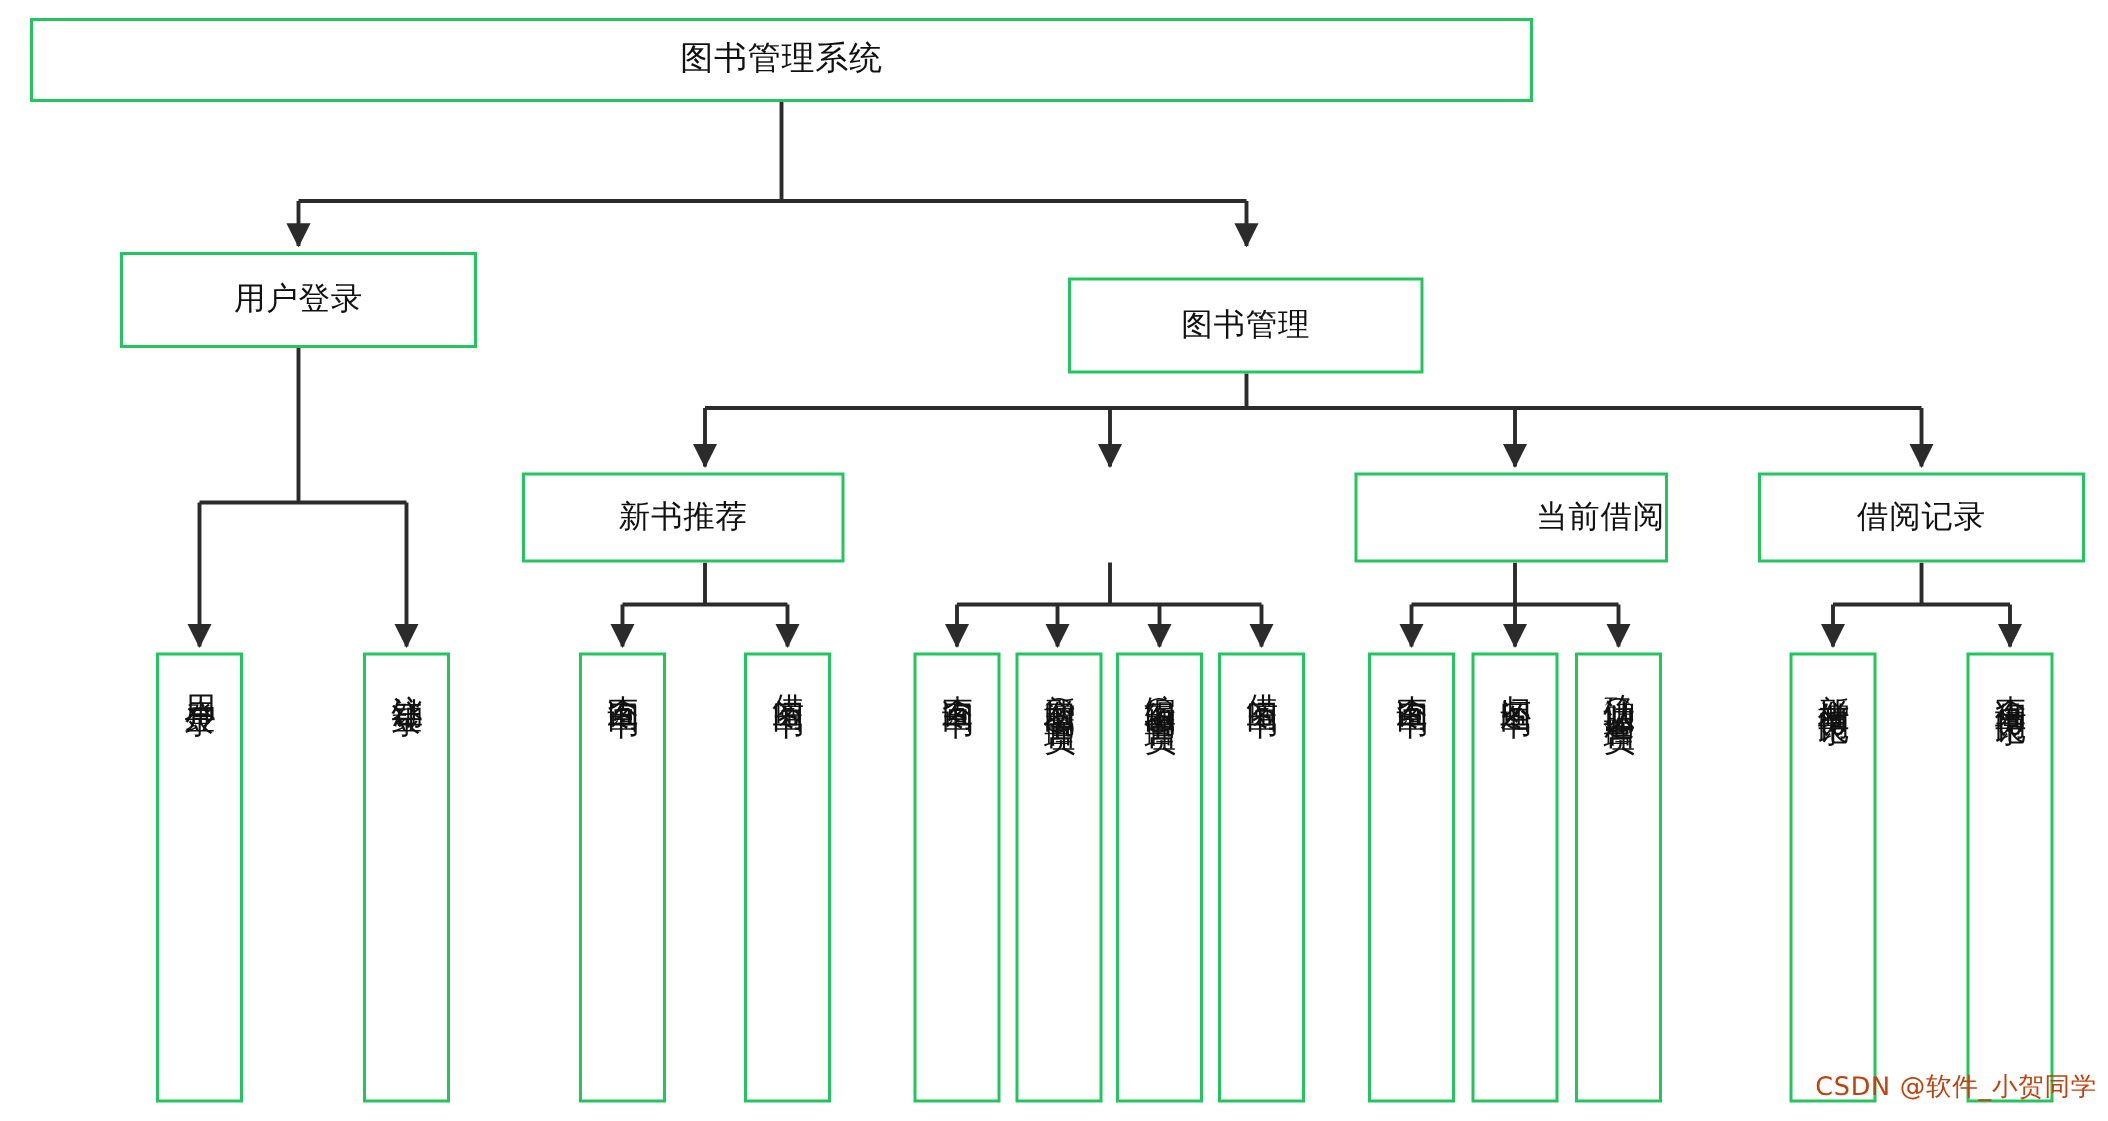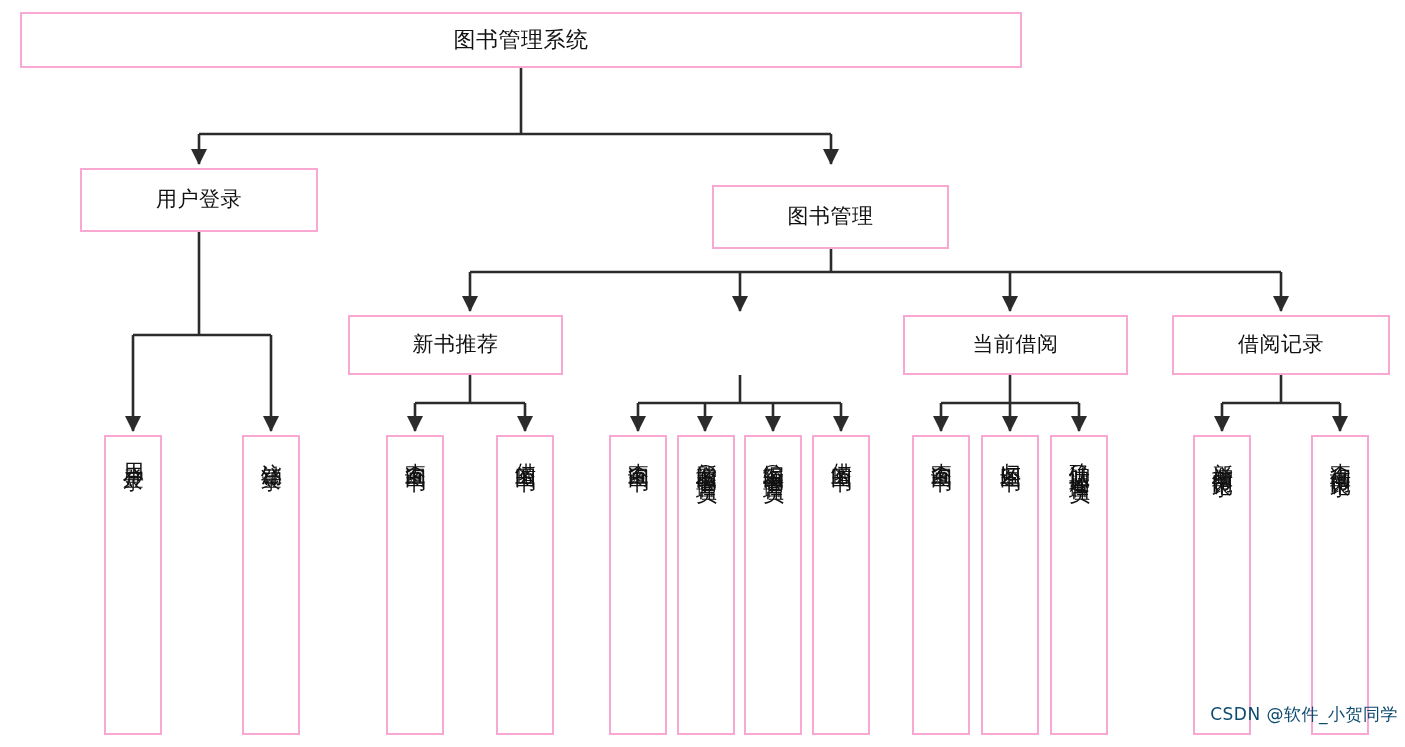--- a/index.html
+++ b/index.html
@@ -22,21 +22,21 @@
     left: 0;
     top: 0;
     width: 1405px;
     height: 747px;
     pointer-events: none;
   }
   .node {
     position: absolute;
     box-sizing: border-box;
     background: #ffffff;
-    border: 2px solid #f9a8d4;
+    border: 2px solid #22c55e;
     display: flex;
     align-items: center;
     justify-content: center;
     color: #111111;
     z-index: 3;
   }
   .node .lbl {
     display: block;
     line-height: 1.12;
     text-align: center;
@@ -60,23 +60,23 @@
     writing-mode: vertical-rl;
     text-orientation: upright;
     font-size: 21px;
     letter-spacing: 3px;
     line-height: 1;
     white-space: nowrap;
   }
   #watermark {
     position: absolute;
     right: 7px;
-    bottom: 21px;
+    bottom: 11px;
     font-size: 17px;
-    color: #0c4a6e;
+    color: #c2410c;
     letter-spacing: 0.5px;
     z-index: 6;
     white-space: nowrap;
     font-family: "DejaVu Sans", "Liberation Sans", sans-serif;
   }
 </style>
 </head>
 <body>
 
 <div id="canvas">
@@ -138,21 +138,21 @@
   <div class="node h-node" style="left:80px; top:168px; width:238px; height:64px;">
     <span class="lbl">用户登录</span>
   </div>
   <div class="node h-node" style="left:712px; top:185px; width:237px; height:64px;">
     <span class="lbl">图书管理</span>
   </div>
 
   <div class="node h-node" style="left:348px; top:315px; width:215px; height:60px;">
     <span class="lbl">新书推荐</span>
   </div>
-  <div class="node h-node" style="left:903px; top:315px; width:225px; height:60px;">
+  <div class="node h-node" style="left:903px; top:315px; width:209px; height:60px;justify-content:flex-end;">
     <span class="lbl">当前借阅</span>
   </div>
   <div class="node h-node" style="left:1172px; top:315px; width:218px; height:60px;">
     <span class="lbl">借阅记录</span>
   </div>
 
   <div class="node v-node" style="left:104px; top:435px; width:58px; height:300px;">
     <span class="lbl">用户登录</span>
   </div>
   <div class="node v-node" style="left:242px; top:435px; width:58px; height:300px;">

